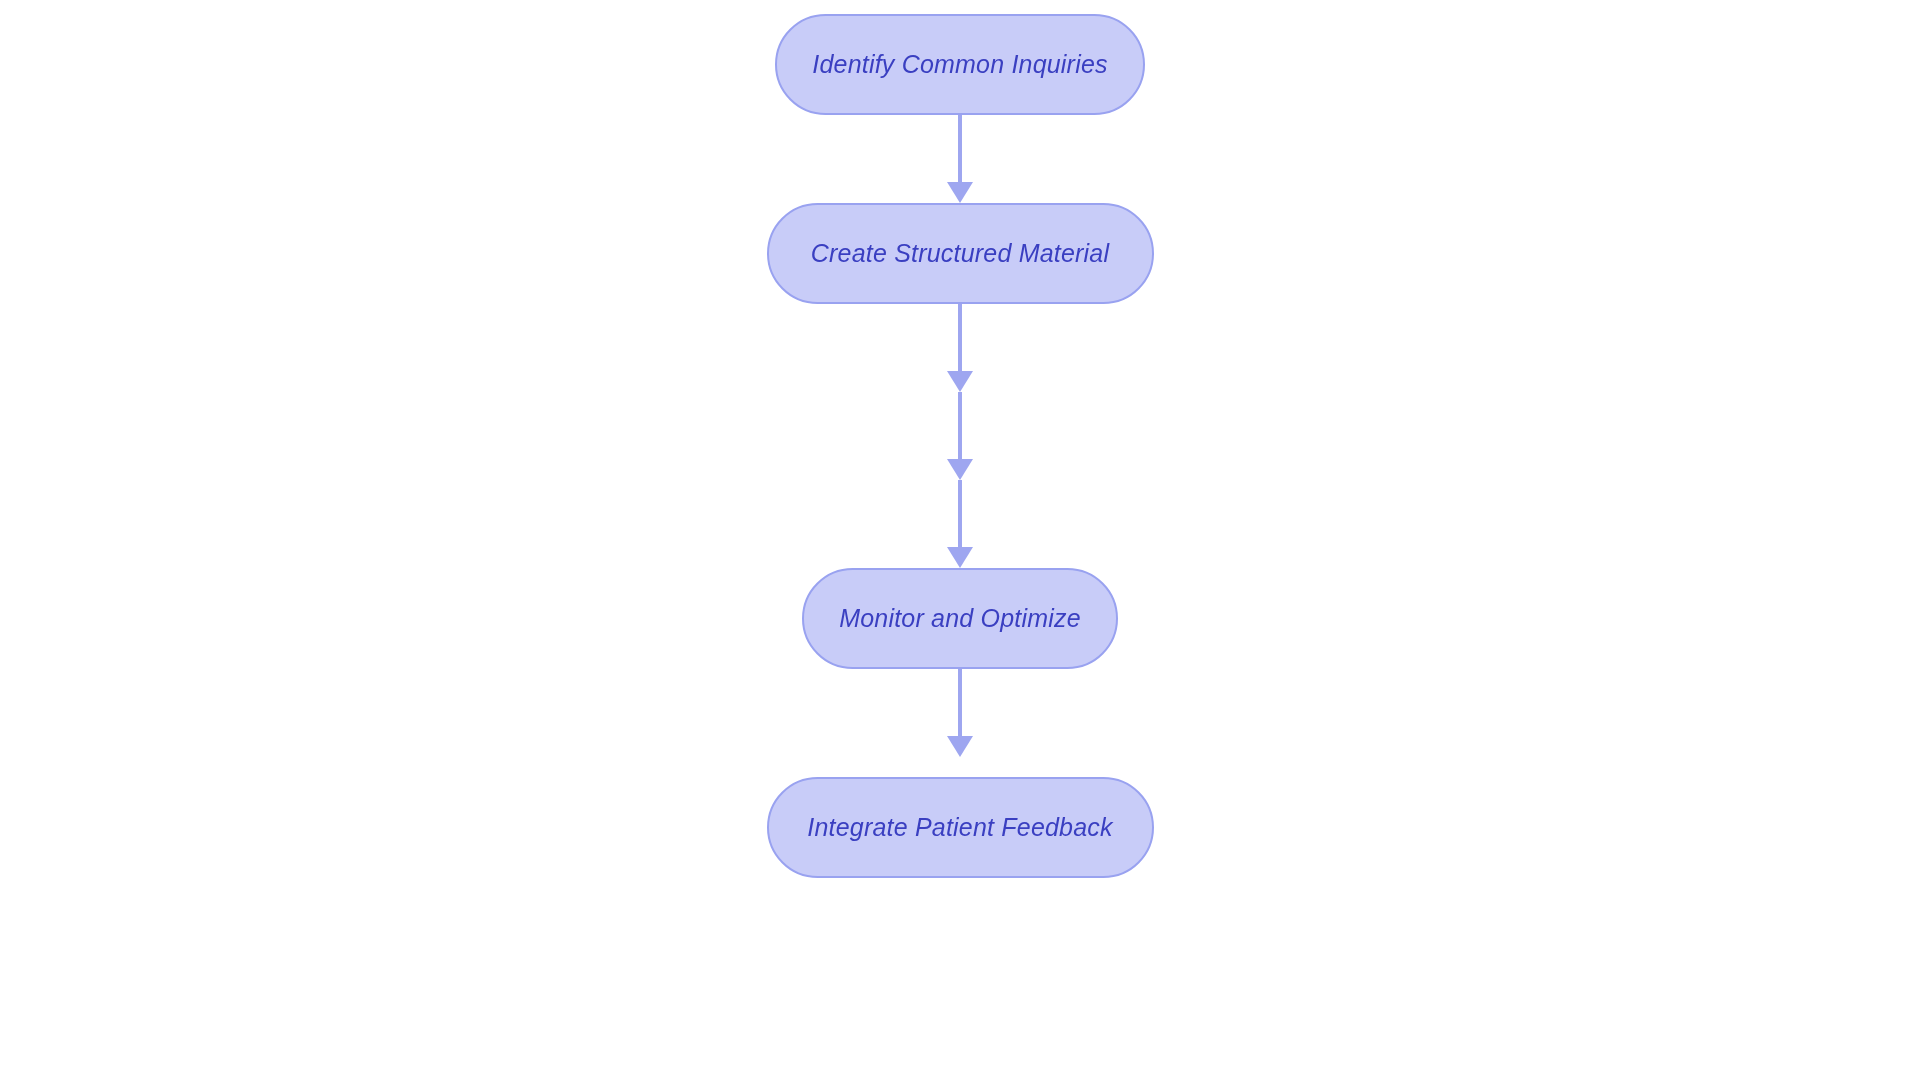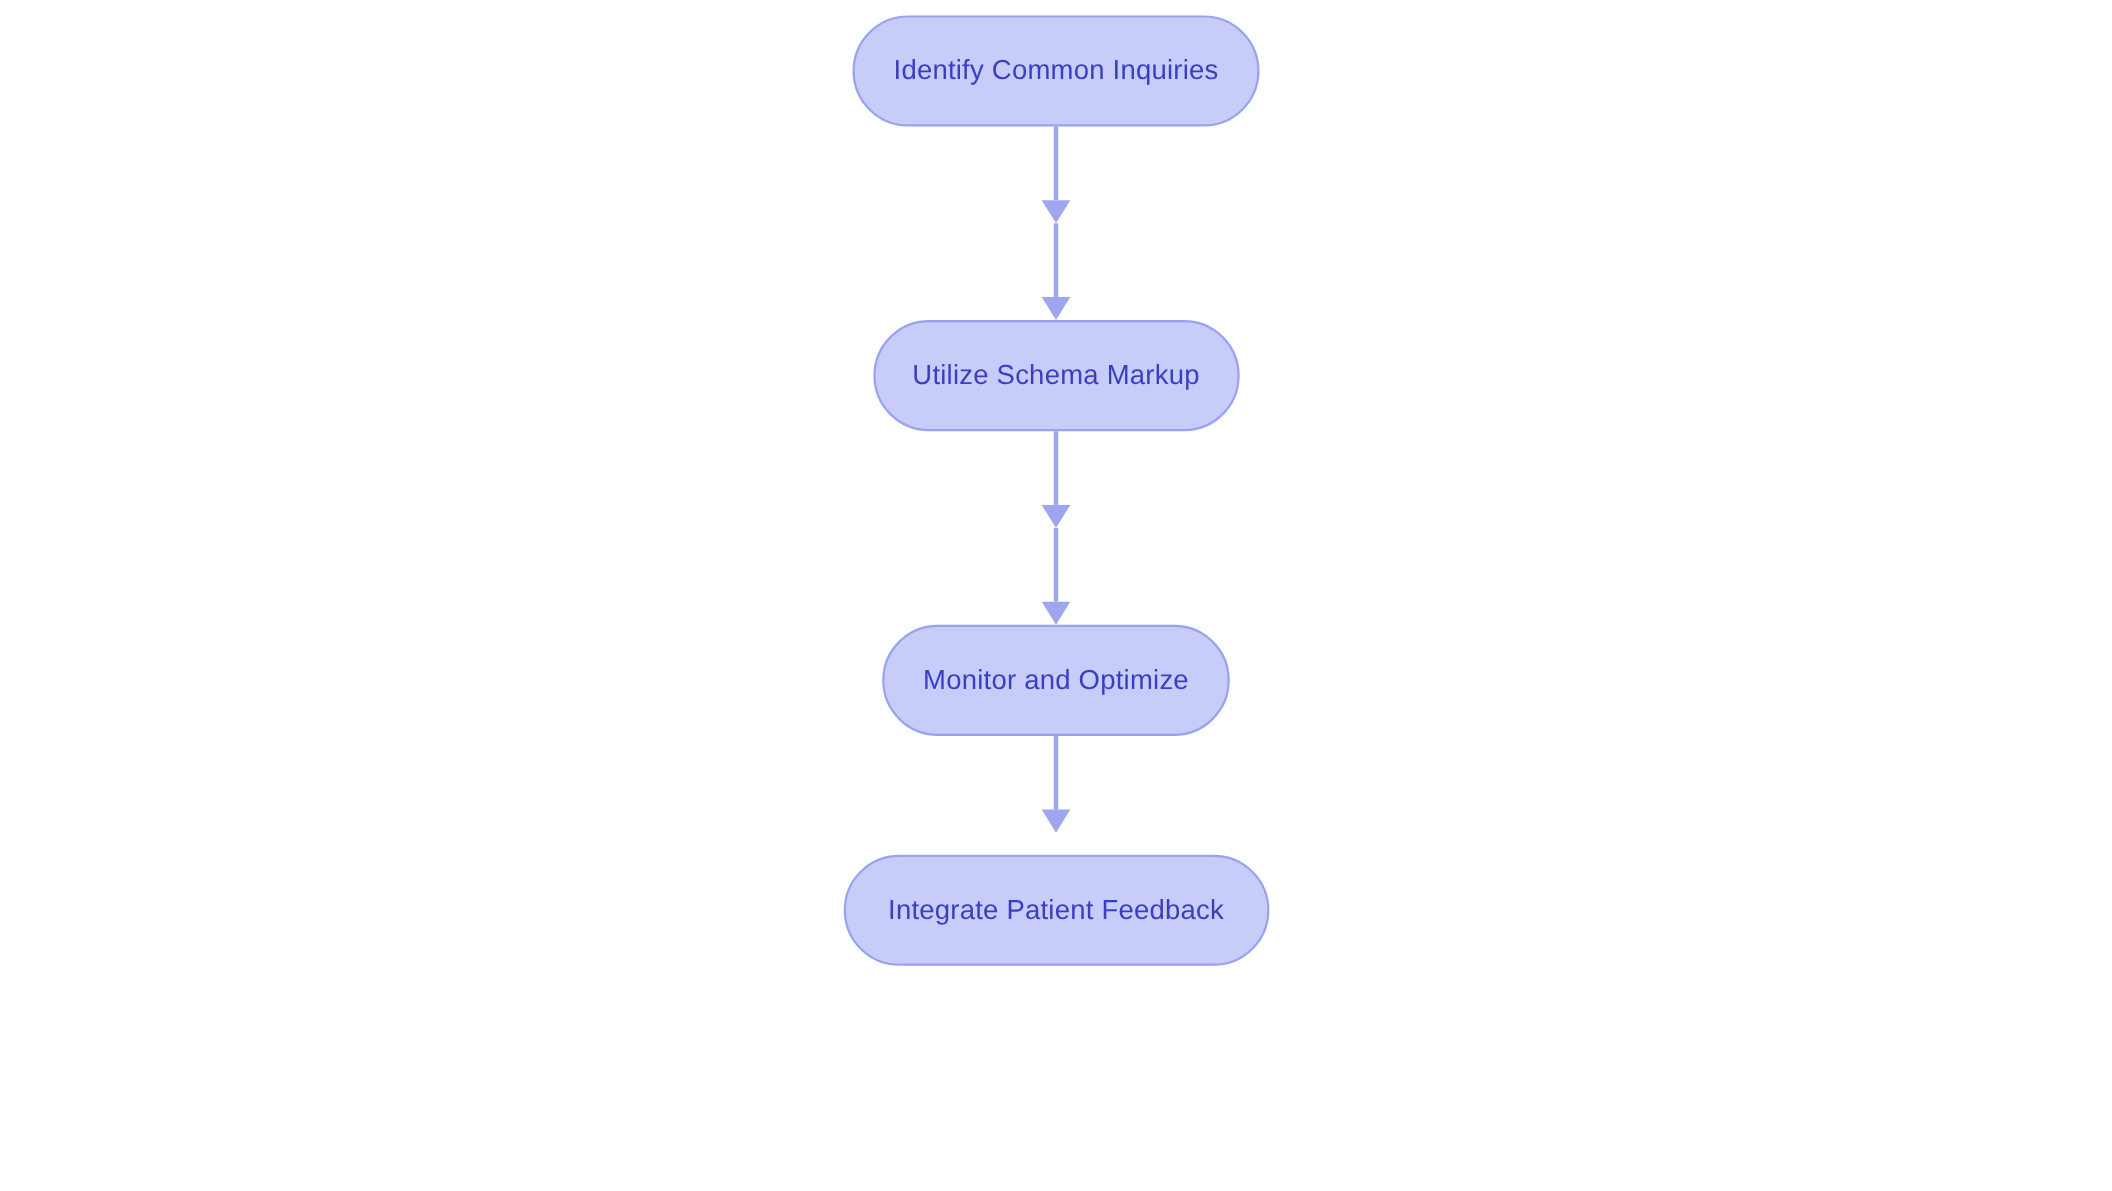--- a/index.html
+++ b/index.html
@@ -28,20 +28,21 @@
     background: var(--node-fill, #c8ccf8);
     border: 2px solid var(--node-border, #99a2f0);
     color: var(--node-text, #3a3fc1);
     font-size: 25px;
     letter-spacing: 0.2px;
     display: flex;
     align-items: center;
     justify-content: center;
     text-align: center;
     white-space: nowrap;
+    font-style: italic;
   }
 
   .node-1 { width: 370px; }
   .node-2 { width: 387px; }
   .node-3 { width: 333px; }
   .node-4 { width: 387px; }
   .node-5 { width: 316px; }
   .node-6 { width: 387px; margin-top: 20px; }
 
   .connector {
@@ -73,29 +74,29 @@
 
   <div class="flow-node node-1">
     <span>Identify Common Inquiries</span>
   </div>
 
   <div class="connector">
     <div class="connector-line"></div>
     <div class="connector-head"></div>
   </div>
 
+  <div class="flow-node node-2">
+    <span>Create Structured Material</span>
+  </div>
 
   <div class="connector">
     <div class="connector-line"></div>
     <div class="connector-head"></div>
   </div>
 
-  <div class="flow-node node-3">
-    <span>Utilize Schema Markup</span>
-  </div>
 
   <div class="connector">
     <div class="connector-line"></div>
     <div class="connector-head"></div>
   </div>
 
 
   <div class="connector">
     <div class="connector-line"></div>
     <div class="connector-head"></div>

